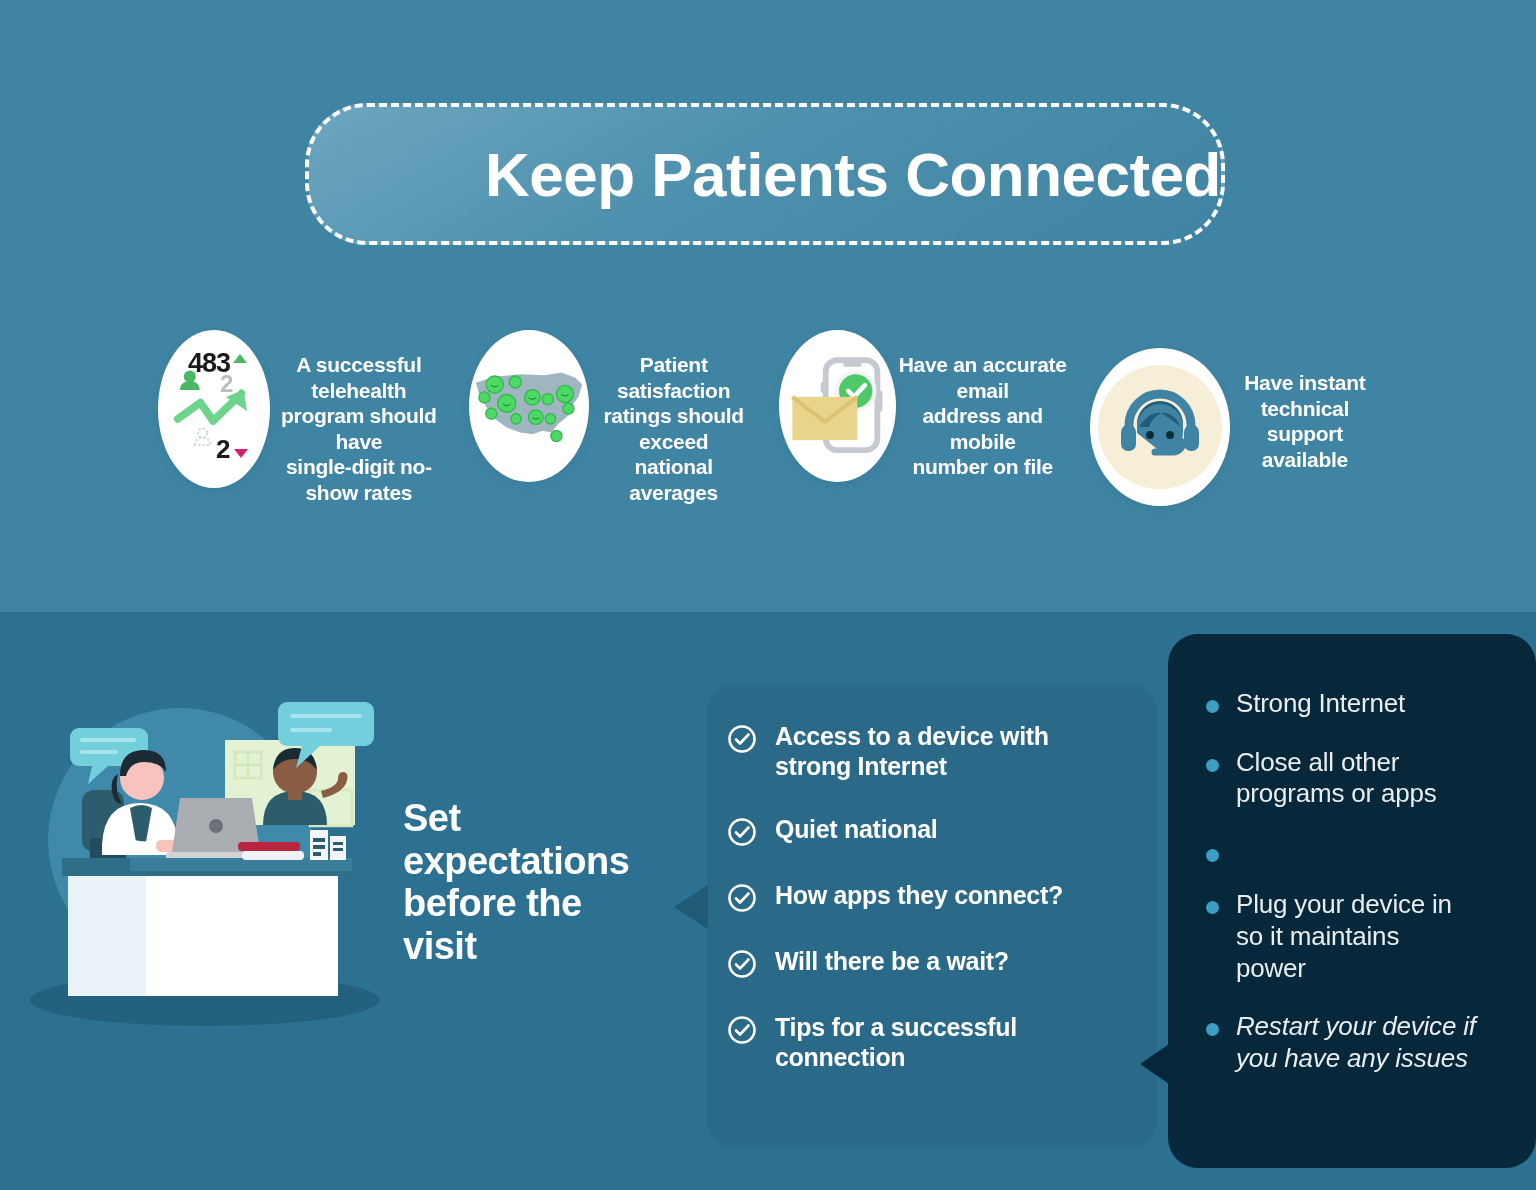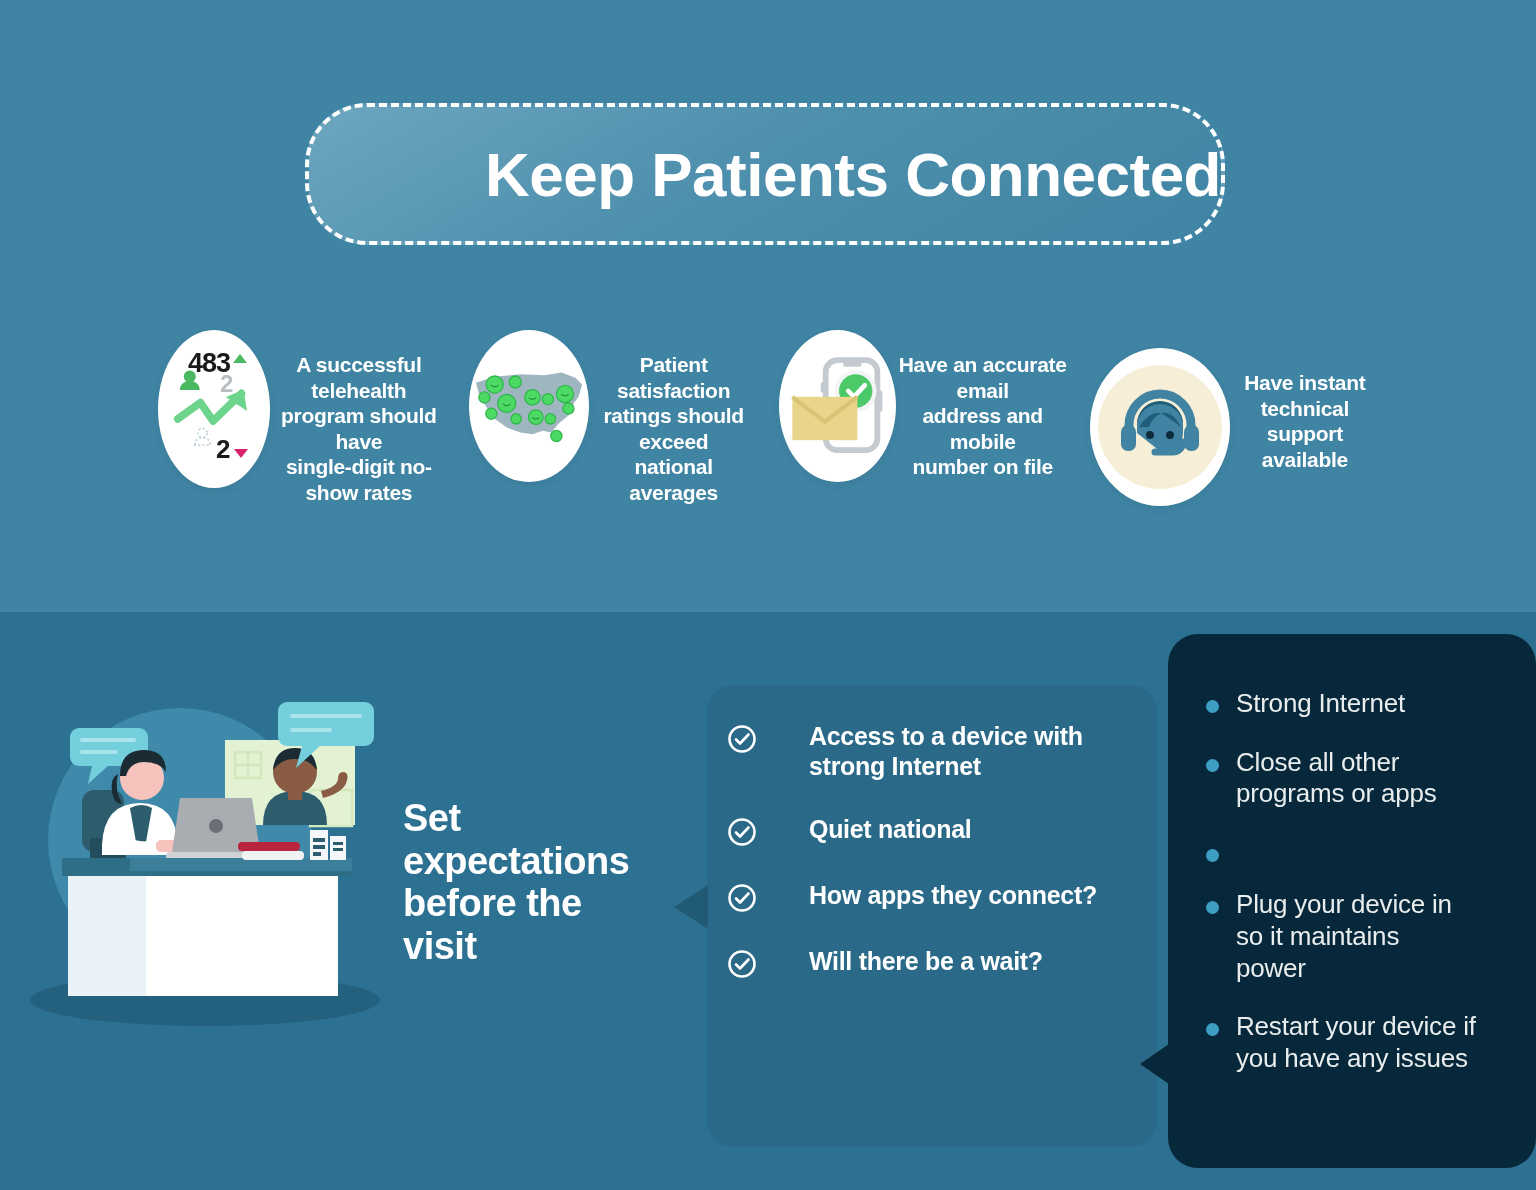--- a/index.html
+++ b/index.html
@@ -124,21 +124,21 @@
   #checklist-panel::after {
     content: "";
     position: absolute;
     left: -33px; top: 200px;
     width: 0; height: 0;
     border-top: 22px solid transparent;
     border-bottom: 22px solid transparent;
     border-right: 34px solid #215a74;
   }
   #checklist { position:absolute; left:20px; top:36px; right:16px; }
-  .check-item { display:flex; align-items:flex-start; margin-bottom: 33px; gap: 34px; }
+  .check-item { display:flex; align-items:flex-start; margin-bottom: 33px; }
   .check-item:last-child { margin-bottom: 0; }
   .check-icon { flex:0 0 auto; width:30px; height:30px; margin-right:18px; margin-top:3px; }
   .check-label {
     color:#ffffff; font-size:25px; font-weight:bold; line-height:1.2;
     letter-spacing:-0.3px; white-space: pre-line;
   }
 
   
   #tips-panel {
     position: absolute;
@@ -151,21 +151,21 @@
   #tips-panel::after {
     content: "";
     position: absolute;
     left: -28px; top: 410px;
     width: 0; height: 0;
     border-top: 20px solid transparent;
     border-bottom: 20px solid transparent;
     border-right: 29px solid #07283a;
   }
   .tip-item { display:flex; align-items:flex-start; margin-bottom: 27px; }
-  .tip-item:last-child { margin-bottom:0; }
+  .tip-item:last-child { margin-bottom:0;font-style:italic; }
   .tip-bullet {
     flex:0 0 auto; width:13px; height:13px; border-radius:50%;
     background:#3d9ec4; margin-right:17px; margin-top:12px;
   }
   .tip-label { color:#e9edee; font-size:26px; line-height:1.22; letter-spacing:-0.2px; white-space: pre-line; }
 </style>
 </head>
 <body>
 
 <div id="top-section">
@@ -393,20 +393,30 @@
       <div class="check-item">
         <span class="check-icon">
           <svg width="30" height="30" viewBox="0 0 30 30">
               <circle cx="15" cy="15" r="12.5" fill="none" stroke="#fff" stroke-width="2.6"></circle>
               <path d="M9 15.5 l4 4 l8.5 -9" fill="none" stroke="#fff" stroke-width="2.6" stroke-linecap="round" stroke-linejoin="round"></path>
             </svg>
         </span>
         <span class="check-label">Will there be a wait?</span>
       </div>
 
+      <div class="check-item">
+        <span class="check-icon">
+          <svg width="30" height="30" viewBox="0 0 30 30">
+              <circle cx="15" cy="15" r="12.5" fill="none" stroke="#fff" stroke-width="2.6"></circle>
+              <path d="M9 15.5 l4 4 l8.5 -9" fill="none" stroke="#fff" stroke-width="2.6" stroke-linecap="round" stroke-linejoin="round"></path>
+            </svg>
+        </span>
+        <span class="check-label">Tips for a successful
+connection</span>
+      </div>
 
     </div>
   </div>
 
   <div id="tips-panel">
     <div class="tip-item">
       <span class="tip-bullet"></span>
       <span class="tip-label">Strong Internet</span>
     </div>
     <div class="tip-item">

